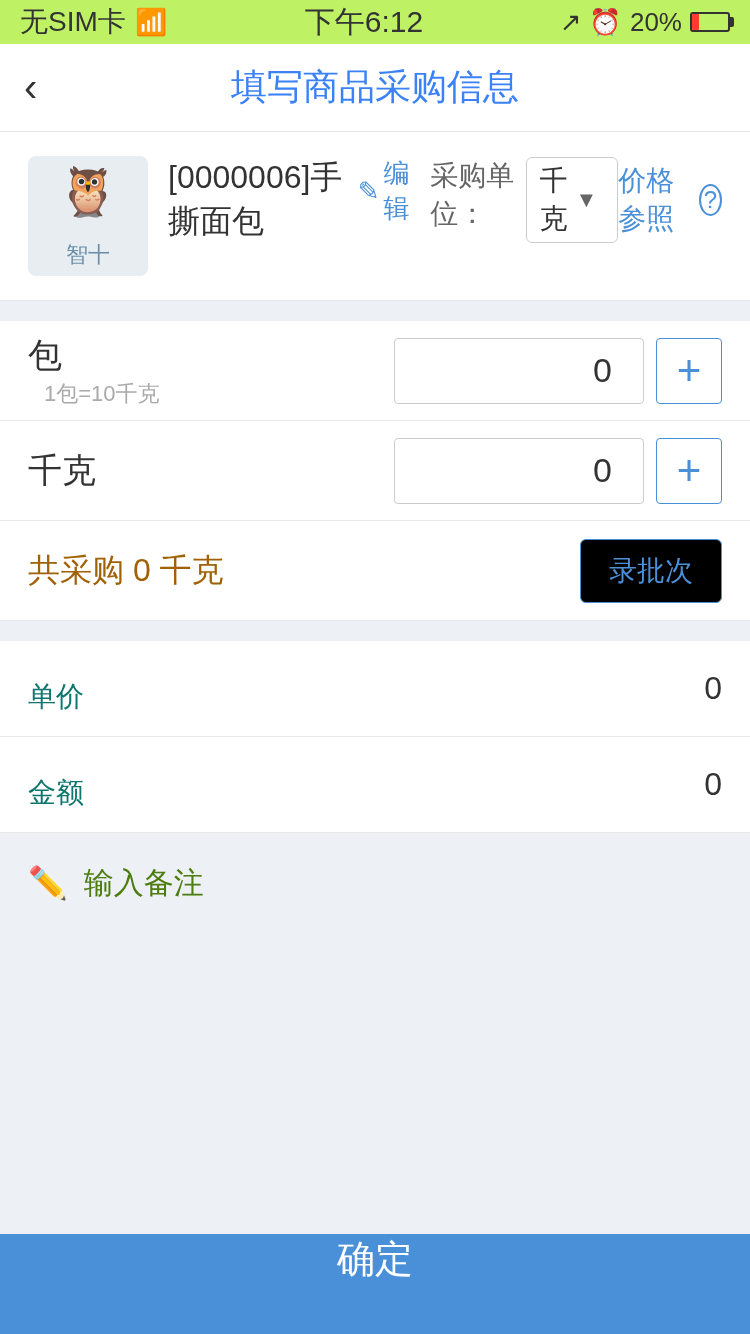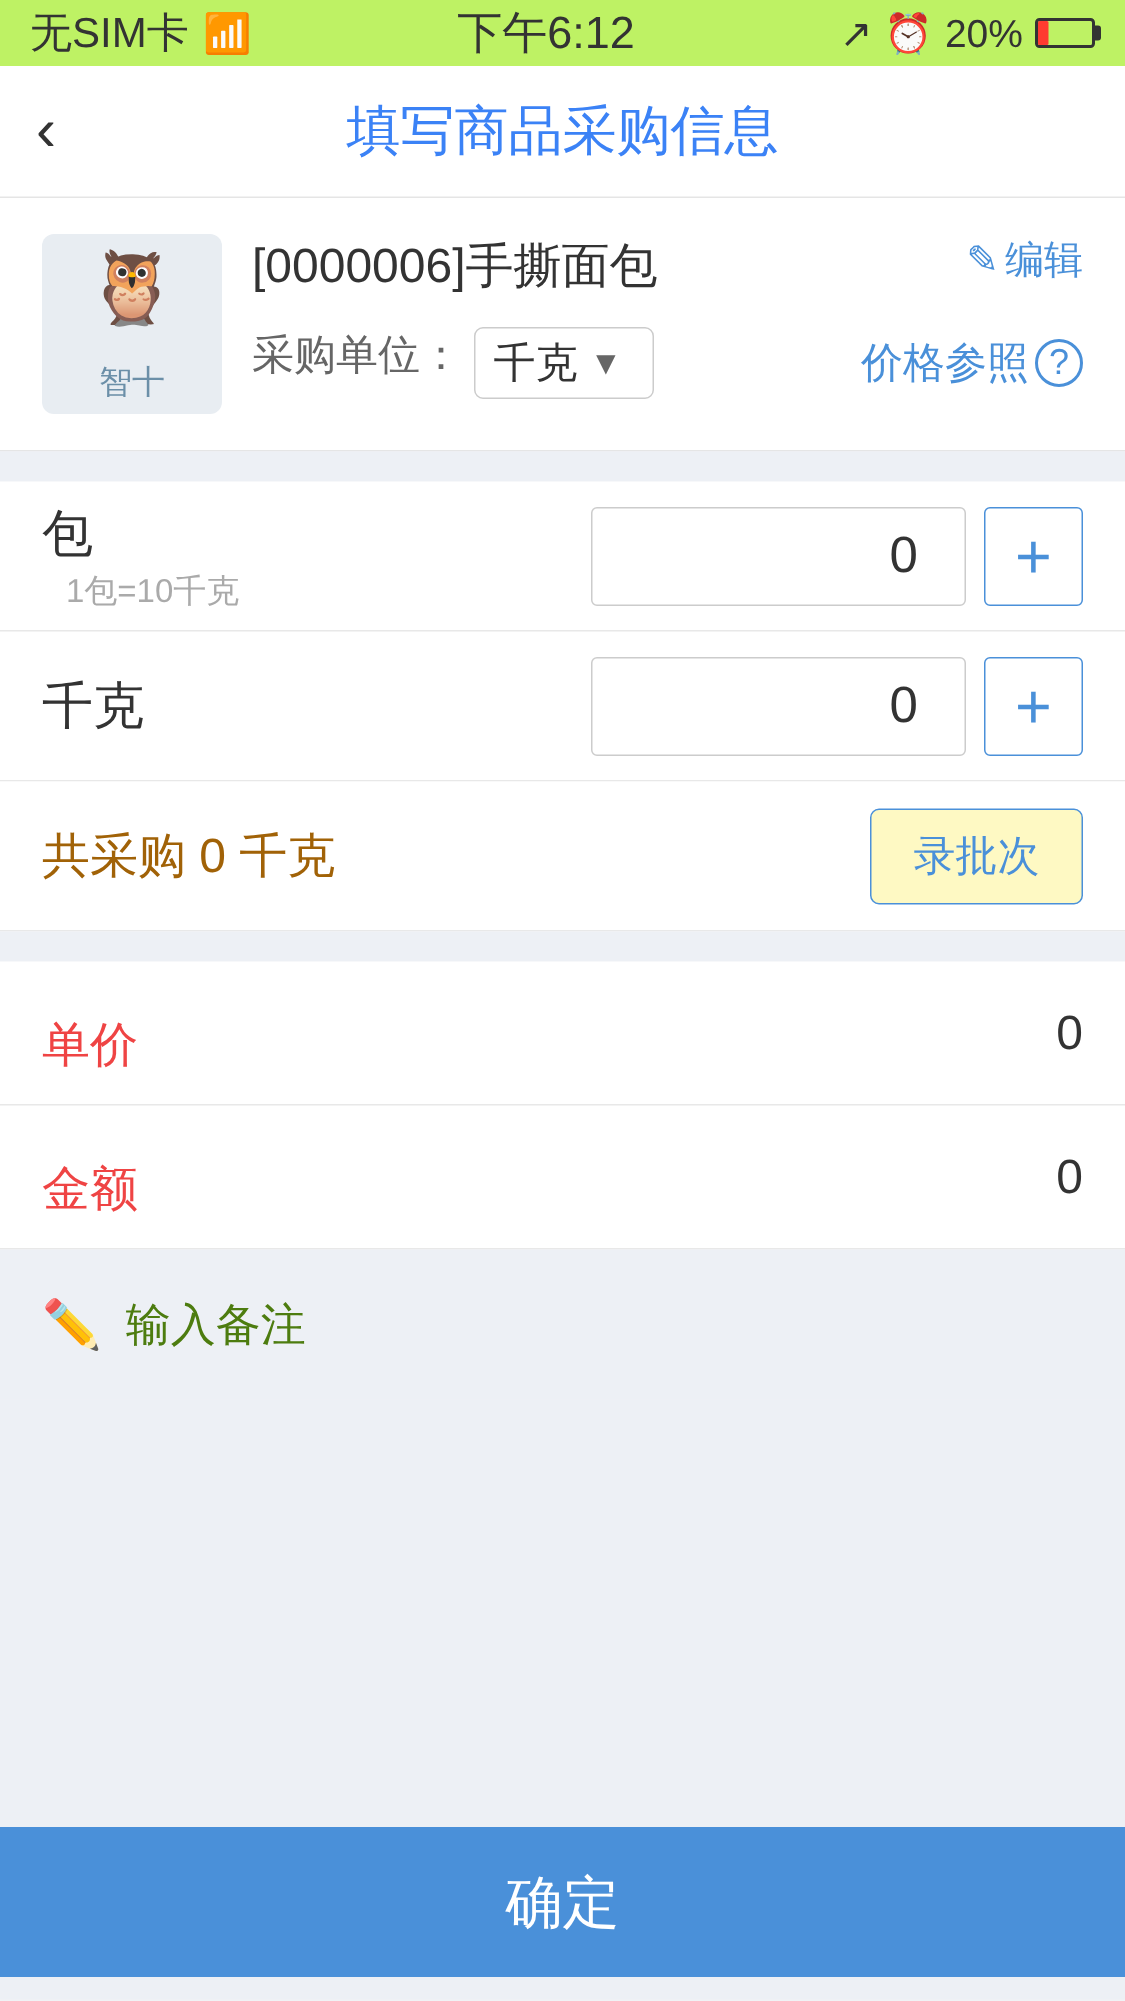--- a/index.html
+++ b/index.html
@@ -101,21 +101,20 @@
       color: #6b8fa8;
     }
     .product-image .img-label {
       font-size: 22px;
       color: #6b8fa8;
       margin-top: 20px;
     }
     .product-info {
       flex: 1;
       display: flex;
-      flex-direction: column;
       gap: 18px;
     }
     .product-header {
       display: flex;
       justify-content: space-between;
       align-items: flex-start;
     }
     .product-name {
       font-size: 32px;
       color: #333;
@@ -241,43 +240,43 @@
       background: #fff;
       border-bottom: 1px solid #e8e8e8;
     }
     .total-text {
       font-size: 32px;
       color: #a16207;
     }
     .batch-btn {
       border: 1px solid #4a90d9;
       color: #4a90d9;
-      background: #fef9c3;
+      background: #000000;
       border-radius: 6px;
       padding: 12px 28px;
       font-size: 28px;
       cursor: pointer;
     }
 
     
     .info-section {
       background: #fff;
       margin-top: 0;
     }
     .info-row {
       display: flex;
       align-items: center;
       justify-content: space-between;
       padding: 0 28px;
       height: 96px;
       border-bottom: 1px solid #e8e8e8;
     }
     .info-label {
-      font-size: 32px;
-      color: #ef4444;
+      font-size: 28px;
+      color: #0f766e;
       margin-top: 16px;
     }
     .info-value {
       font-size: 32px;
       color: #333;
     }
 
     
     .remark-section {
       background: #edf0f5;
@@ -298,27 +297,26 @@
 
     
     .main-content {
       background: #edf0f5;
       min-height: 400px;
     }
 
     
     .confirm-section {
       position: fixed;
-      bottom: 16px;
+      bottom: 0;
       left: 0;
       width: 750px;
       height: 100px;
       background: #4a90d9;
       display: flex;
-      align-items: center;
       justify-content: center;
       cursor: pointer;
     }
     .confirm-btn-text {
       font-size: 38px;
       color: #fff;
       font-weight: 500;
     }
 
     

